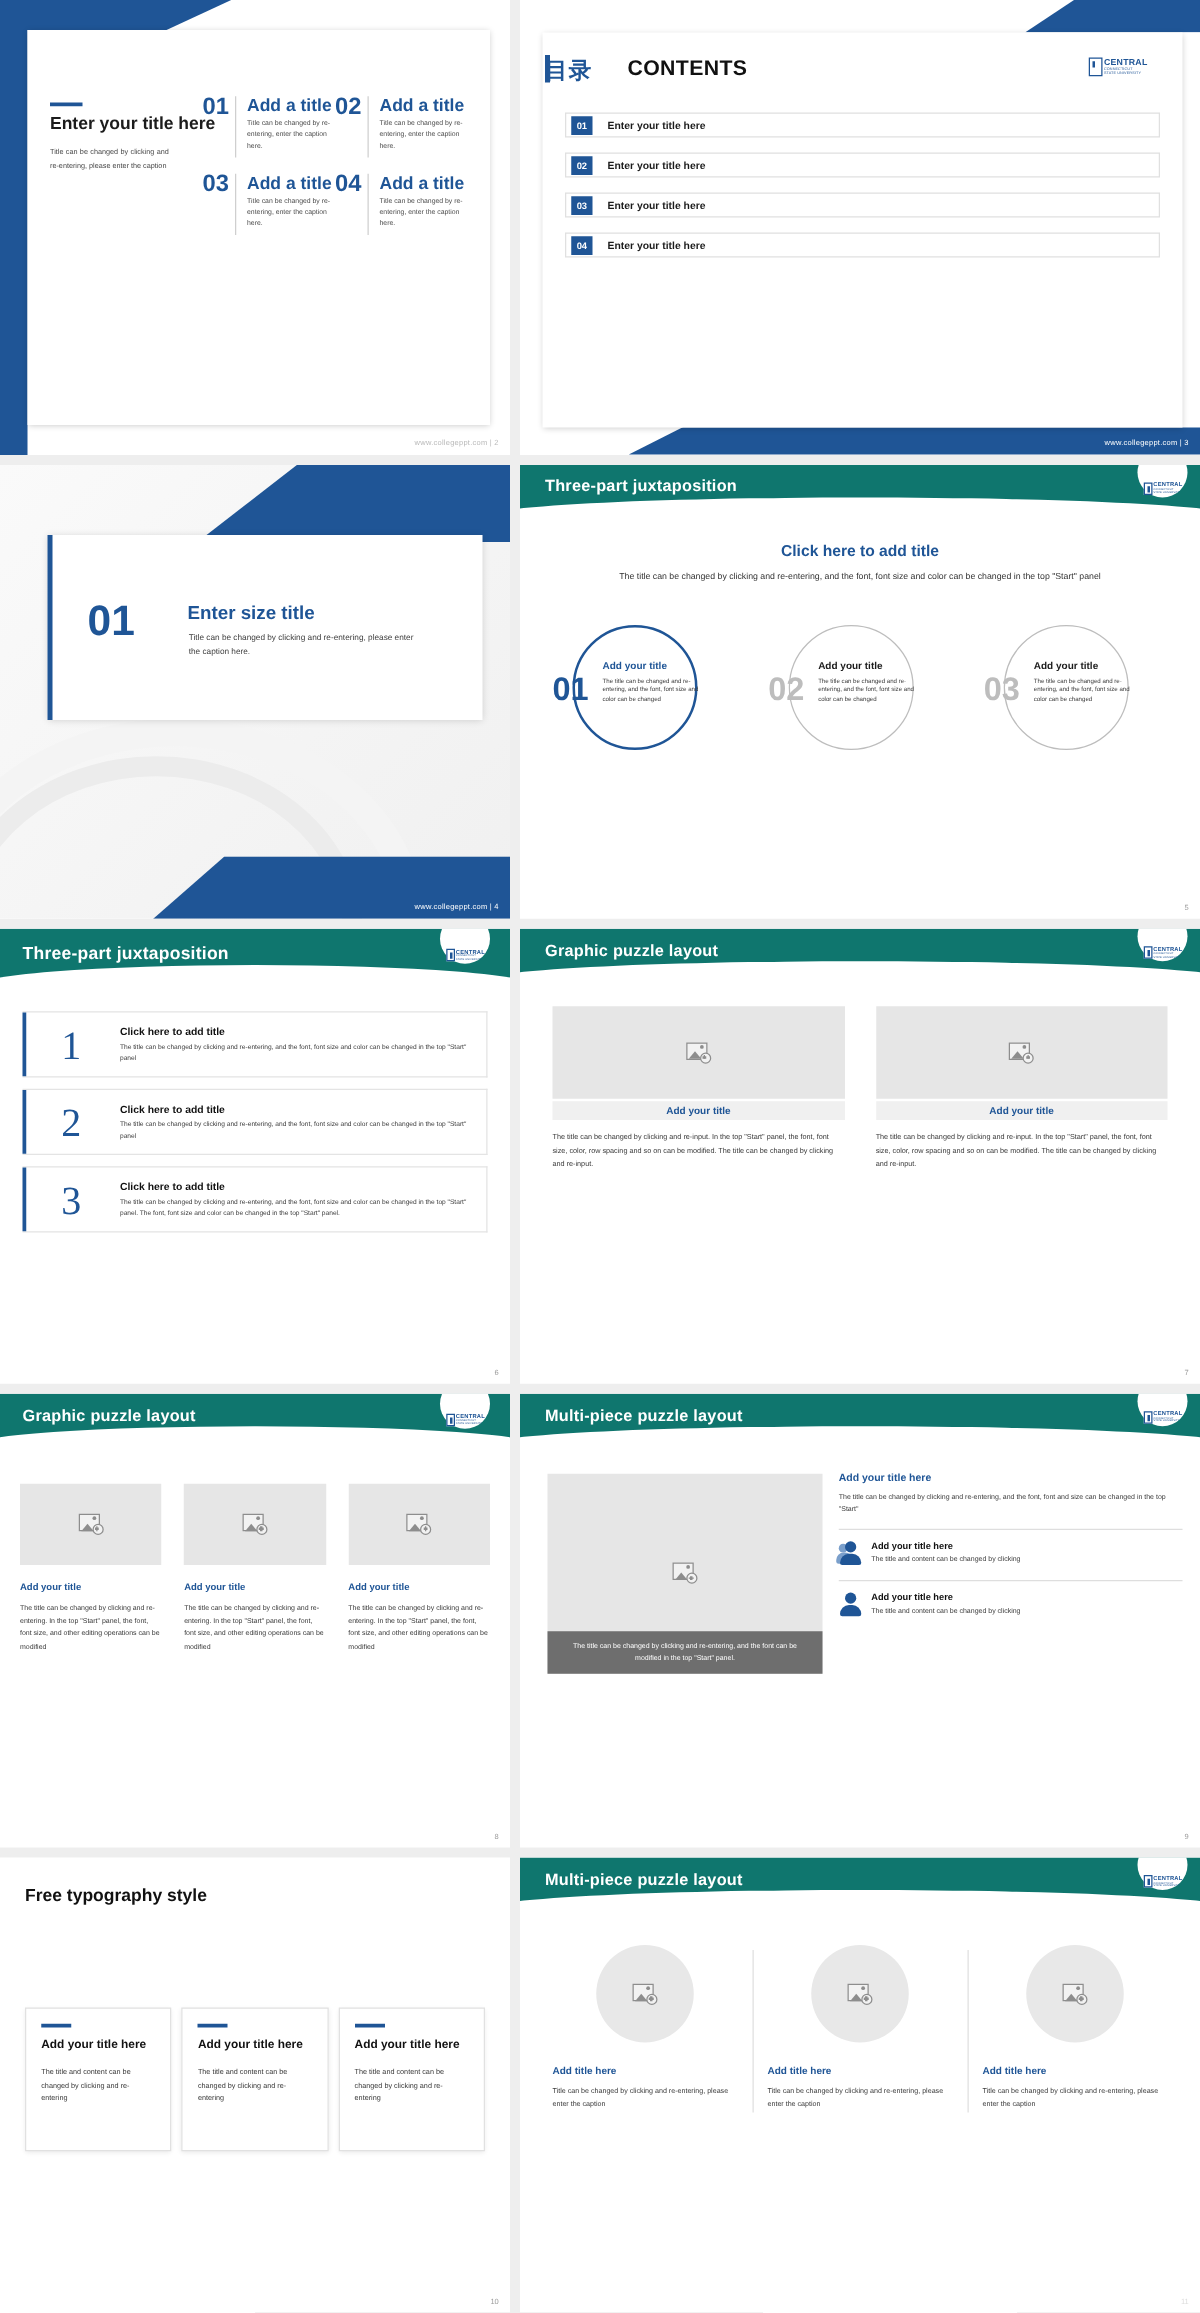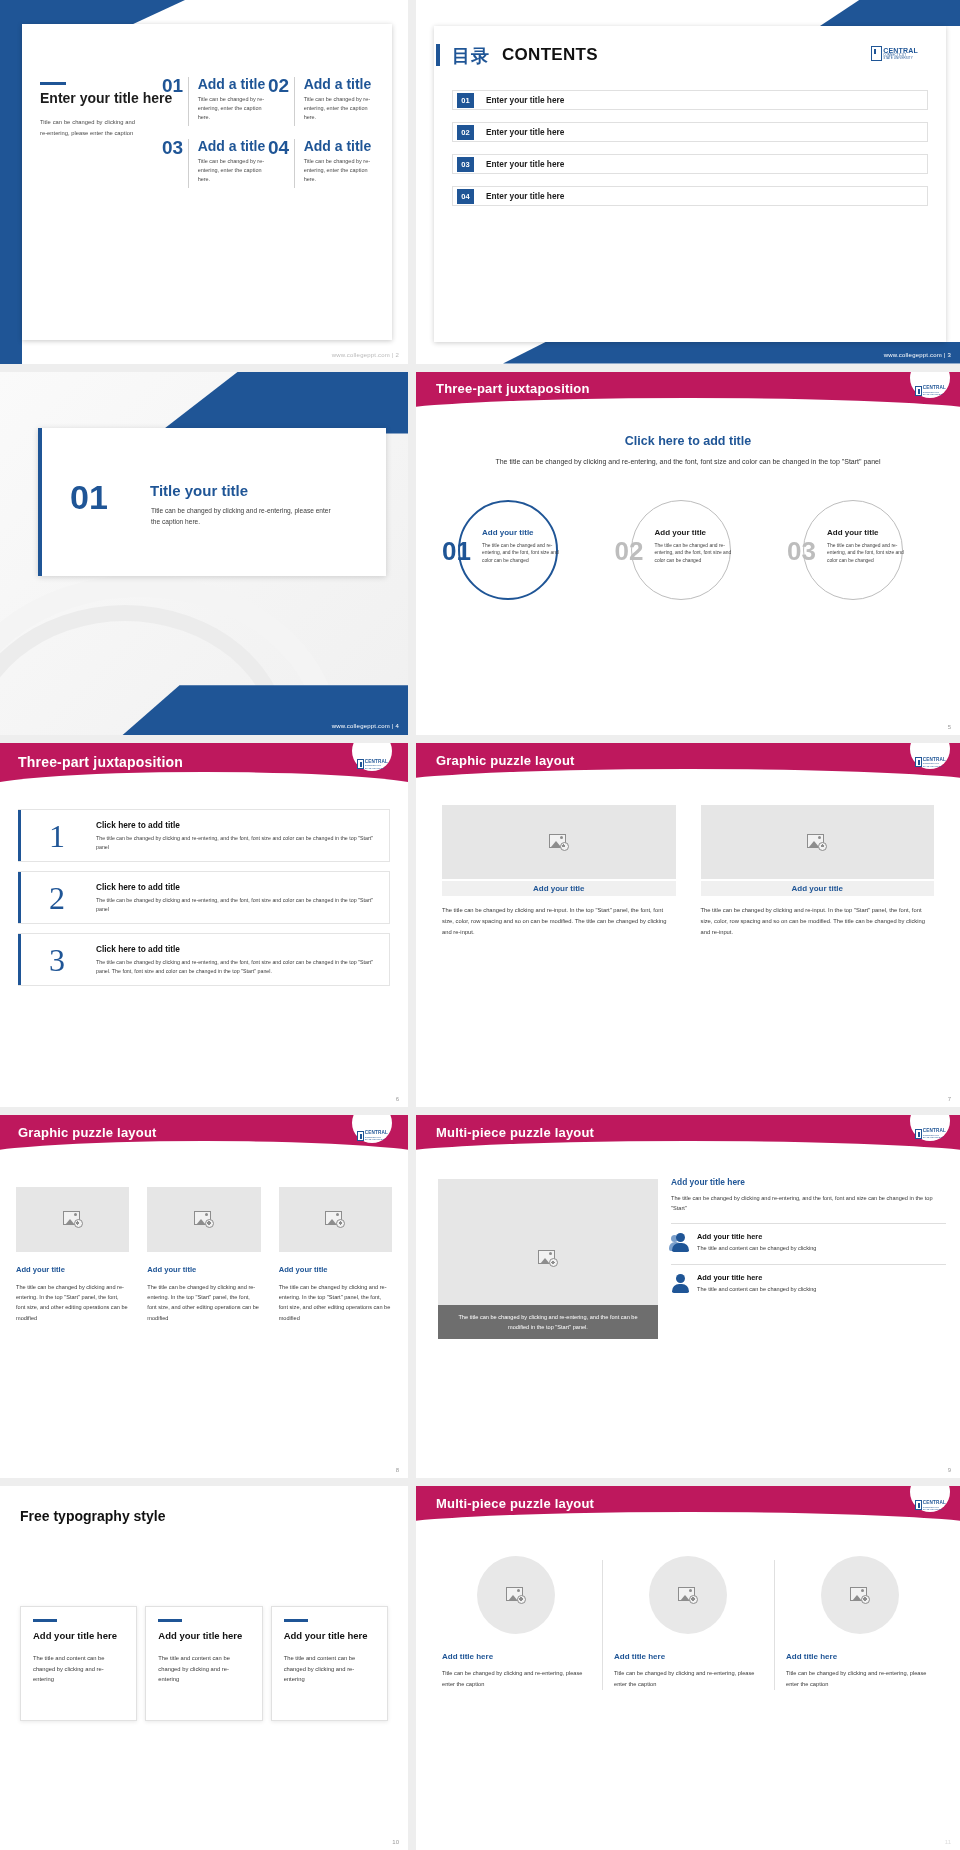--- a/index.html
+++ b/index.html
@@ -20,21 +20,21 @@
     background: #eeeeee;
   }
   .slide {
     position: relative;
     background: #ffffff;
     overflow: hidden;
   }
   
   .bluebar {
     position: absolute; left: 0; top: 0; width: 100%;
-    background: #be185d;
+    background: #0f766e;
     color: #fff;
   }
   .bluebar .t {
     font-weight: bold;
     letter-spacing: .2px;
     white-space: nowrap;
   }
   .arc {
     position: absolute; left: -6%; width: 112%;
     background: #fff;
@@ -128,21 +128,21 @@
   .s2-ip { font-size: 5.5px; color: #4a4a4a; line-height: 1.65; }
 
   
   .s3-bluetop { position: absolute; right: 0; top: 0; width: 140px; height: 26px; background: #1f5596;
                 clip-path: polygon(28% 0, 100% 0, 100% 100%, 0 100%); }
   .s3-bluebot { position: absolute; right: 0; bottom: 0; width: 100%; height: 22px; background: #1f5596;
                 clip-path: polygon(24% 0, 100% 0, 100% 100%, 16% 100%); }
   .s3-card { position: absolute; left: 18px; top: 26px; right: 14px; bottom: 22px;
              background: #fff; box-shadow: 0 1px 5px rgba(0,0,0,.2); }
   .s3-tick { position: absolute; left: 20px; top: 44px; width: 4px; height: 22px; background: #1f5596; }
-  .s3-cn { position: absolute; left: 36px; top: 44px; font-size: 18px; font-weight: bold; color: #1f5596; letter-spacing: 1px; }
+  .s3-cn { position: absolute; left: 20px; top: 44px; font-size: 18px; font-weight: bold; color: #1f5596; letter-spacing: 1px; }
   .s3-en { position: absolute; left: 86px; top: 45px; font-size: 17px; font-weight: bold; color: #111; letter-spacing: .3px; }
   .s3-rows { position: absolute; left: 36px; right: 32px; top: 90px; }
   .s3-row { height: 20px; border: 1px solid #e0e0e0; display: flex; align-items: center; margin-bottom: 12px; }
   .s3-badge { width: 17px; height: 15px; background: #1f5596; color: #fff;
               font-size: 7.5px; font-weight: bold; display: flex; align-items: center; justify-content: center; margin-left: 4px; }
   .s3-rt { font-size: 8.3px; font-weight: bold; color: #1c1c1c; margin-left: 12px; }
 
   
   .s4-bg { position: absolute; inset: 0; background: linear-gradient(135deg,#fafafa,#f0f0f0); }
   .s4-swirl { position: absolute; left: -60px; bottom: -170px; width: 400px; height: 330px;
@@ -347,21 +347,21 @@
 
   <div class="slide">
     <div class="s4-bg"></div>
     <div class="s4-swirl"></div>
     <div class="s4-swirl2"></div>
     <div class="s4-bluetop"></div>
     <div class="s4-bluebot"></div>
     <div class="s4-card"></div>
     <div class="s4-edge"></div>
     <div class="s4-num">01</div>
-    <div class="s4-t">Title your title</div>
+    <div class="s4-t">Enter size title</div>
     <div class="s4-p">Title can be changed by clicking and re-entering, please enter the caption here.</div>
     <div class="footer-dark">www.collegeppt.com  |  4</div>
   </div>
 
   <div class="slide">
     <div class="bluebar s5-bar">
       <div class="t">Three-part juxtaposition</div>
     </div>
     <div class="arc s5-arc"></div>
     <div class="logocircle"></div>

